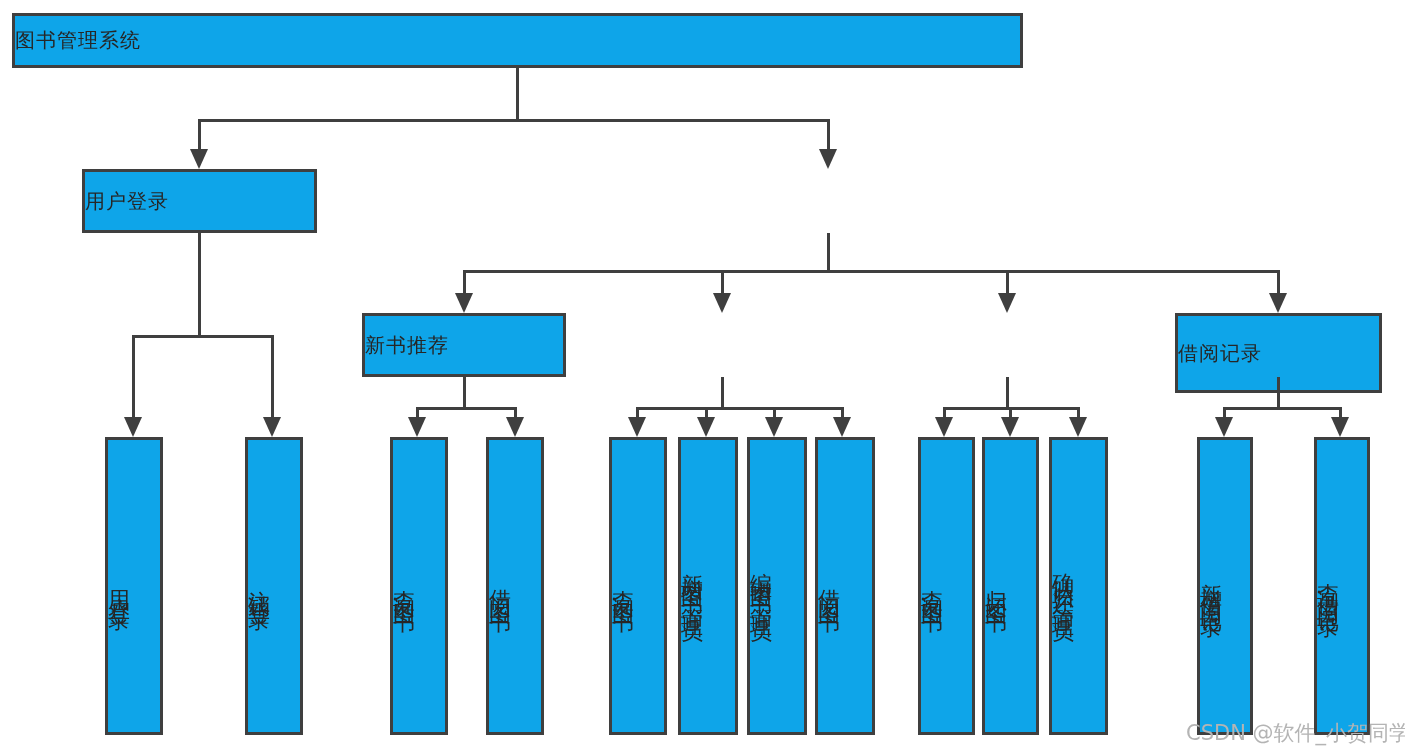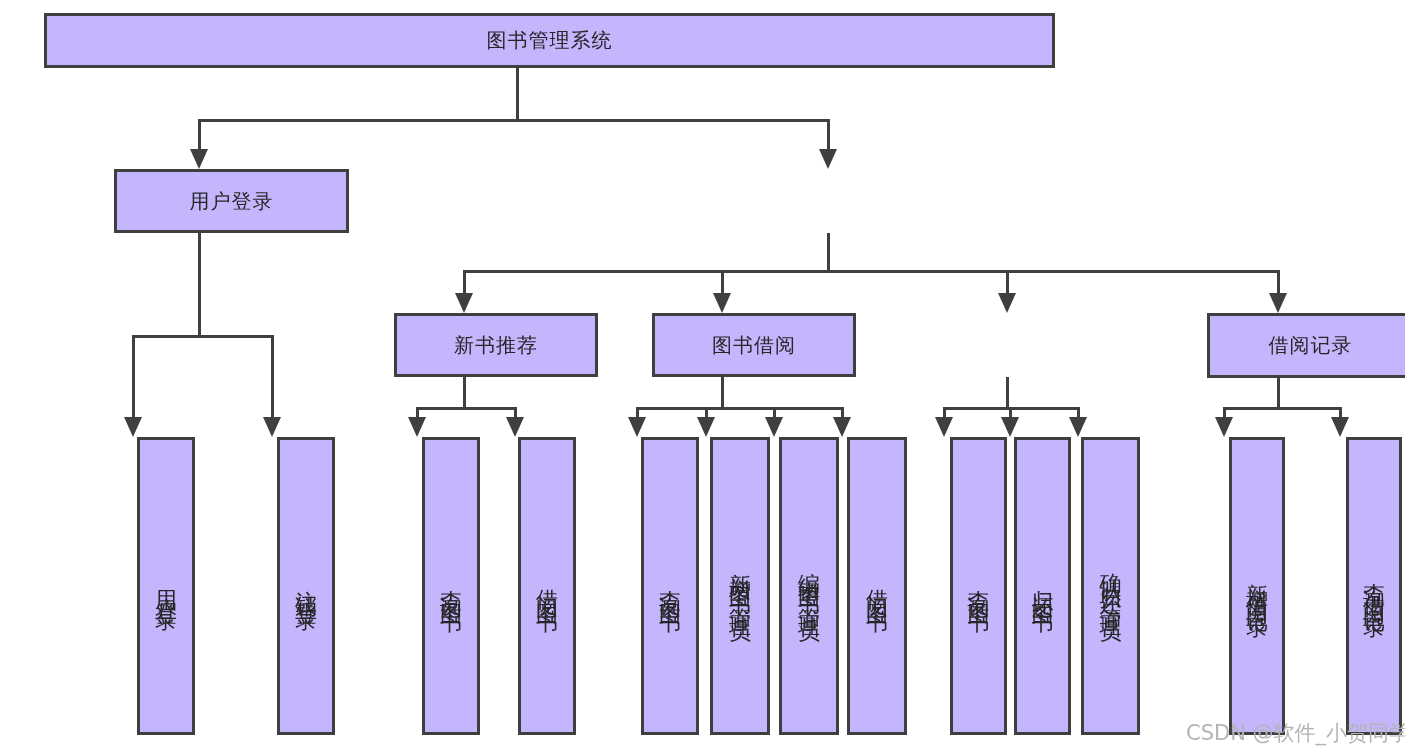--- a/index.html
+++ b/index.html
@@ -13,26 +13,24 @@
     position:relative;
     width:1405px;
     height:747px;
     background:var(--bg);
     overflow:hidden;
   }
   .box{
     position:absolute;
     box-sizing:border-box;
     border:3px solid var(--line);
-    background:#c4b5fd;
+    background:#0ea5e9;
     display:flex;
     align-items:center;
-    justify-content:center;
     color:var(--text);
-    margin-left:32px;
   }
   .box.h span{
     font-size:20px;
     letter-spacing:1px;
     white-space:nowrap;
   }
   .box.v span{
     writing-mode:vertical-rl;
     text-orientation:mixed;
     font-size:22px;
@@ -73,26 +71,23 @@
 
   <div class="box h" style="left:82px;top:169px;width:235px;height:64px">
     <span>用户登录</span>
   </div>
 
 
   <div class="box h" style="left:362px;top:313px;width:204px;height:64px">
     <span>新书推荐</span>
   </div>
 
-  <div class="box h" style="left:620px;top:313px;width:204px;height:64px">
-    <span>图书借阅</span>
-  </div>
 
 
-  <div class="box h" style="left:1175px;top:313px;width:207px;height:65px">
+  <div class="box h" style="left:1175px;top:313px;width:207px;height:80px">
     <span>借阅记录</span>
   </div>
 
   <div class="box v" style="left:105px;top:437px;width:58px;height:298px">
     <span>用户登录</span>
   </div>
   <div class="box v" style="left:245px;top:437px;width:58px;height:298px">
     <span>注销登录</span>
   </div>
 

